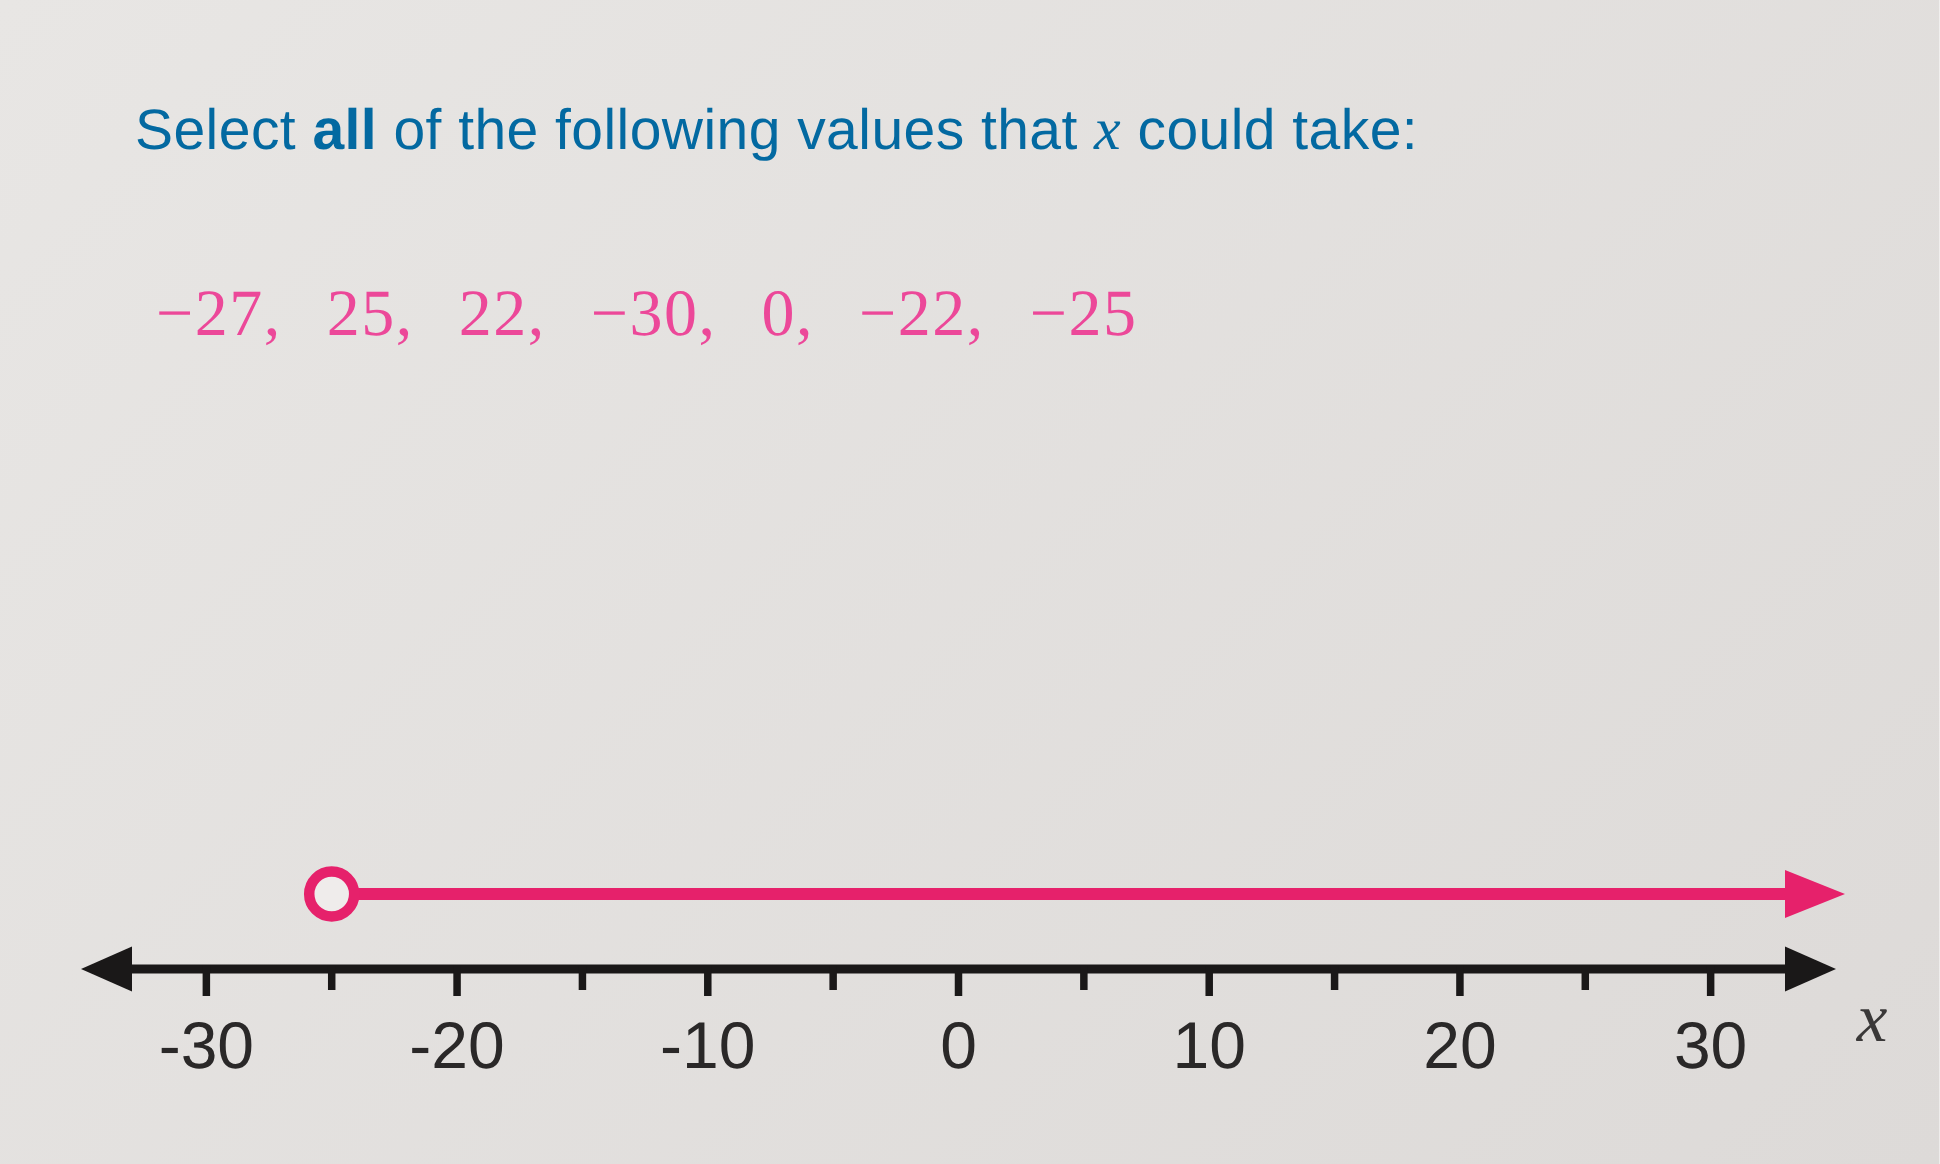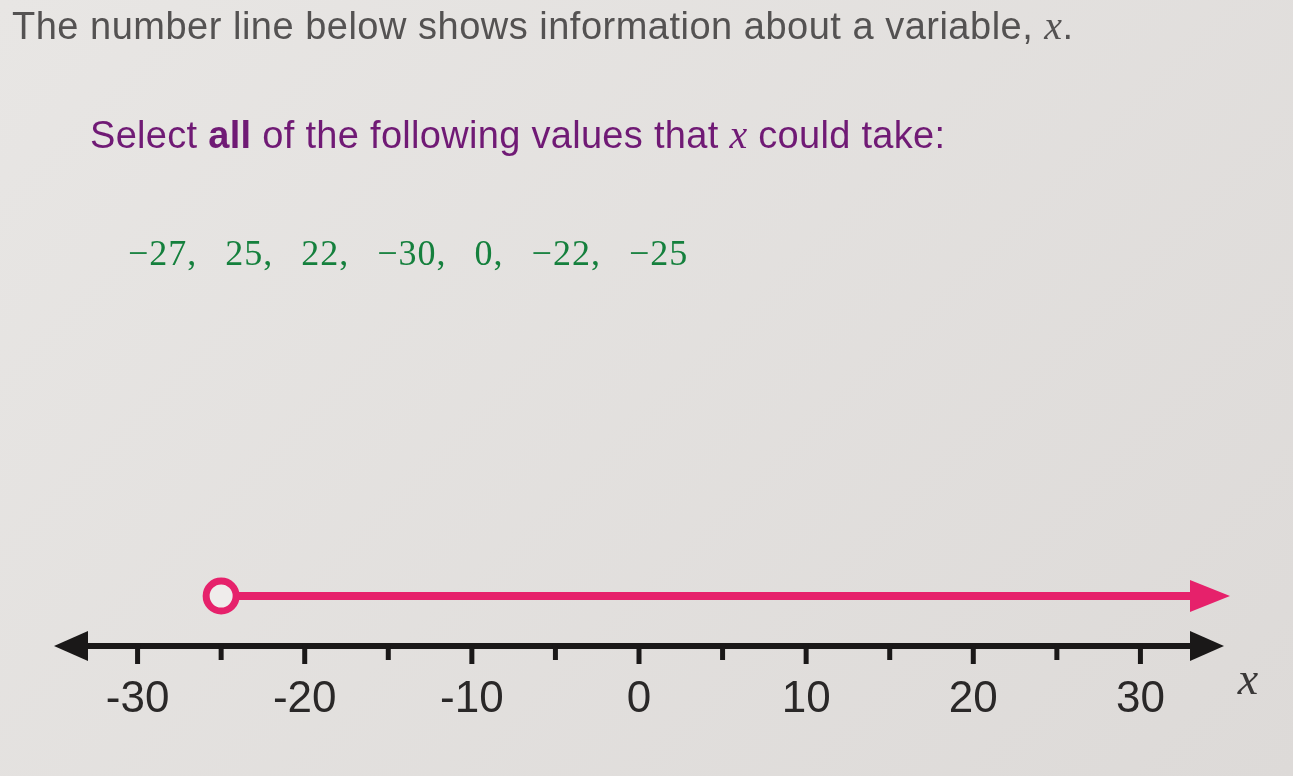--- a/index.html
+++ b/index.html
@@ -21,39 +21,39 @@
     }
     .line1 {
       font-size: 38px;
       color: #545252;
       margin-top: 2px;
       margin-left: -8px;
       letter-spacing: 0.5px;
     }
     .line2 {
       font-size: 38px;
-      color: #701a75;
+      color: #0369a1;
       margin-top: 62px;
       margin-left: 70px;
       letter-spacing: 0.3px;
     }
     .line2 b {
       font-weight: bold;
     }
     .italic-x {
       font-family: 'Times New Roman', serif;
       font-style: italic;
       font-size: 40px;
     }
     .values-row {
       margin-top: 74px;
-      margin-left: 108px;
+      margin-left: 84px;
       font-family: 'Times New Roman', serif;
-      font-size: 36px;
-      color: #15803d;
+      font-size: 44px;
+      color: #ec4899;
       letter-spacing: 1px;
       word-spacing: 18px;
     }
     .values-row span {
       display: inline;
     }
     
     .numberline-wrap {
       position: absolute;
       left: 44px;
@@ -103,23 +103,20 @@
       stroke-width: 7;
     }
     .axis-arrow {
       fill: #1a1818;
     }
   </style>
 </head>
 <body>
 
 <div class="content">
-  <div class="line1">
-    <span>The number line below shows information about a variable, </span><span class="italic-x">x</span><span>.</span>
-  </div>
   <div class="line2">
     <span>Select </span><b>all</b><span> of the following values that </span><span class="italic-x">x</span><span> could take:</span>
   </div>
   <div class="values-row">
     <span>−27,   25,   22,  −30,   0,  −22,  −25</span>
   </div>
 </div>
 
 <div class="numberline-wrap">
   <svg class="numberline" viewBox="0 0 1230 200">

